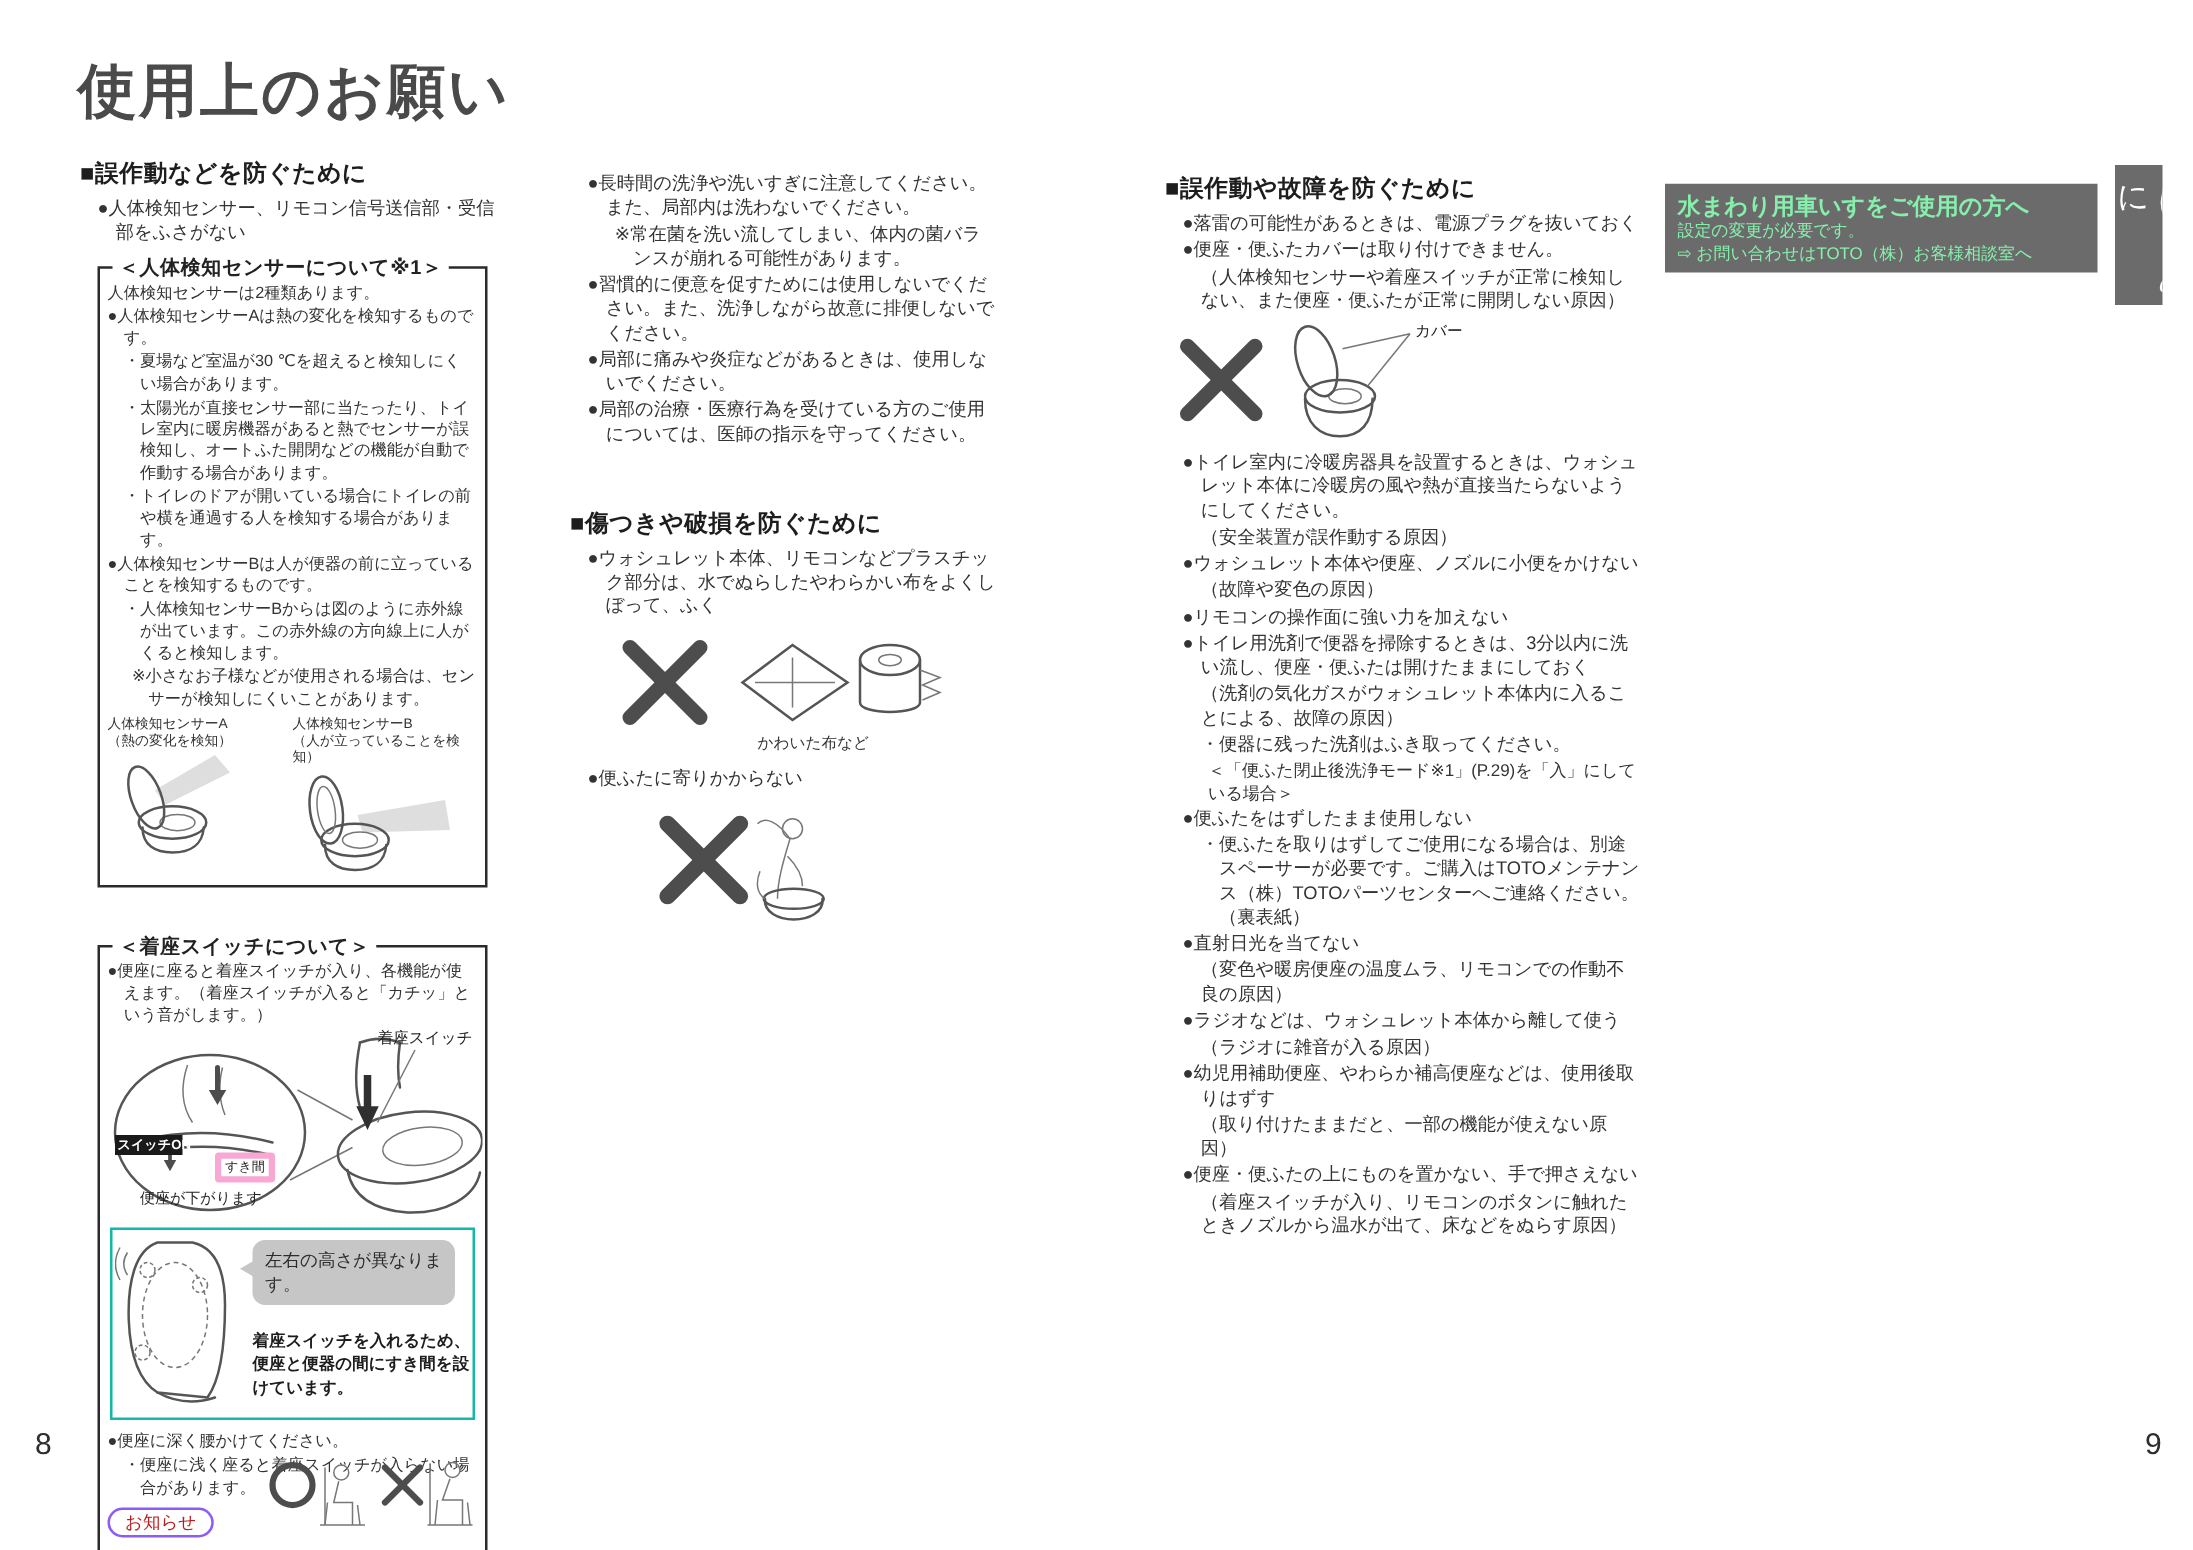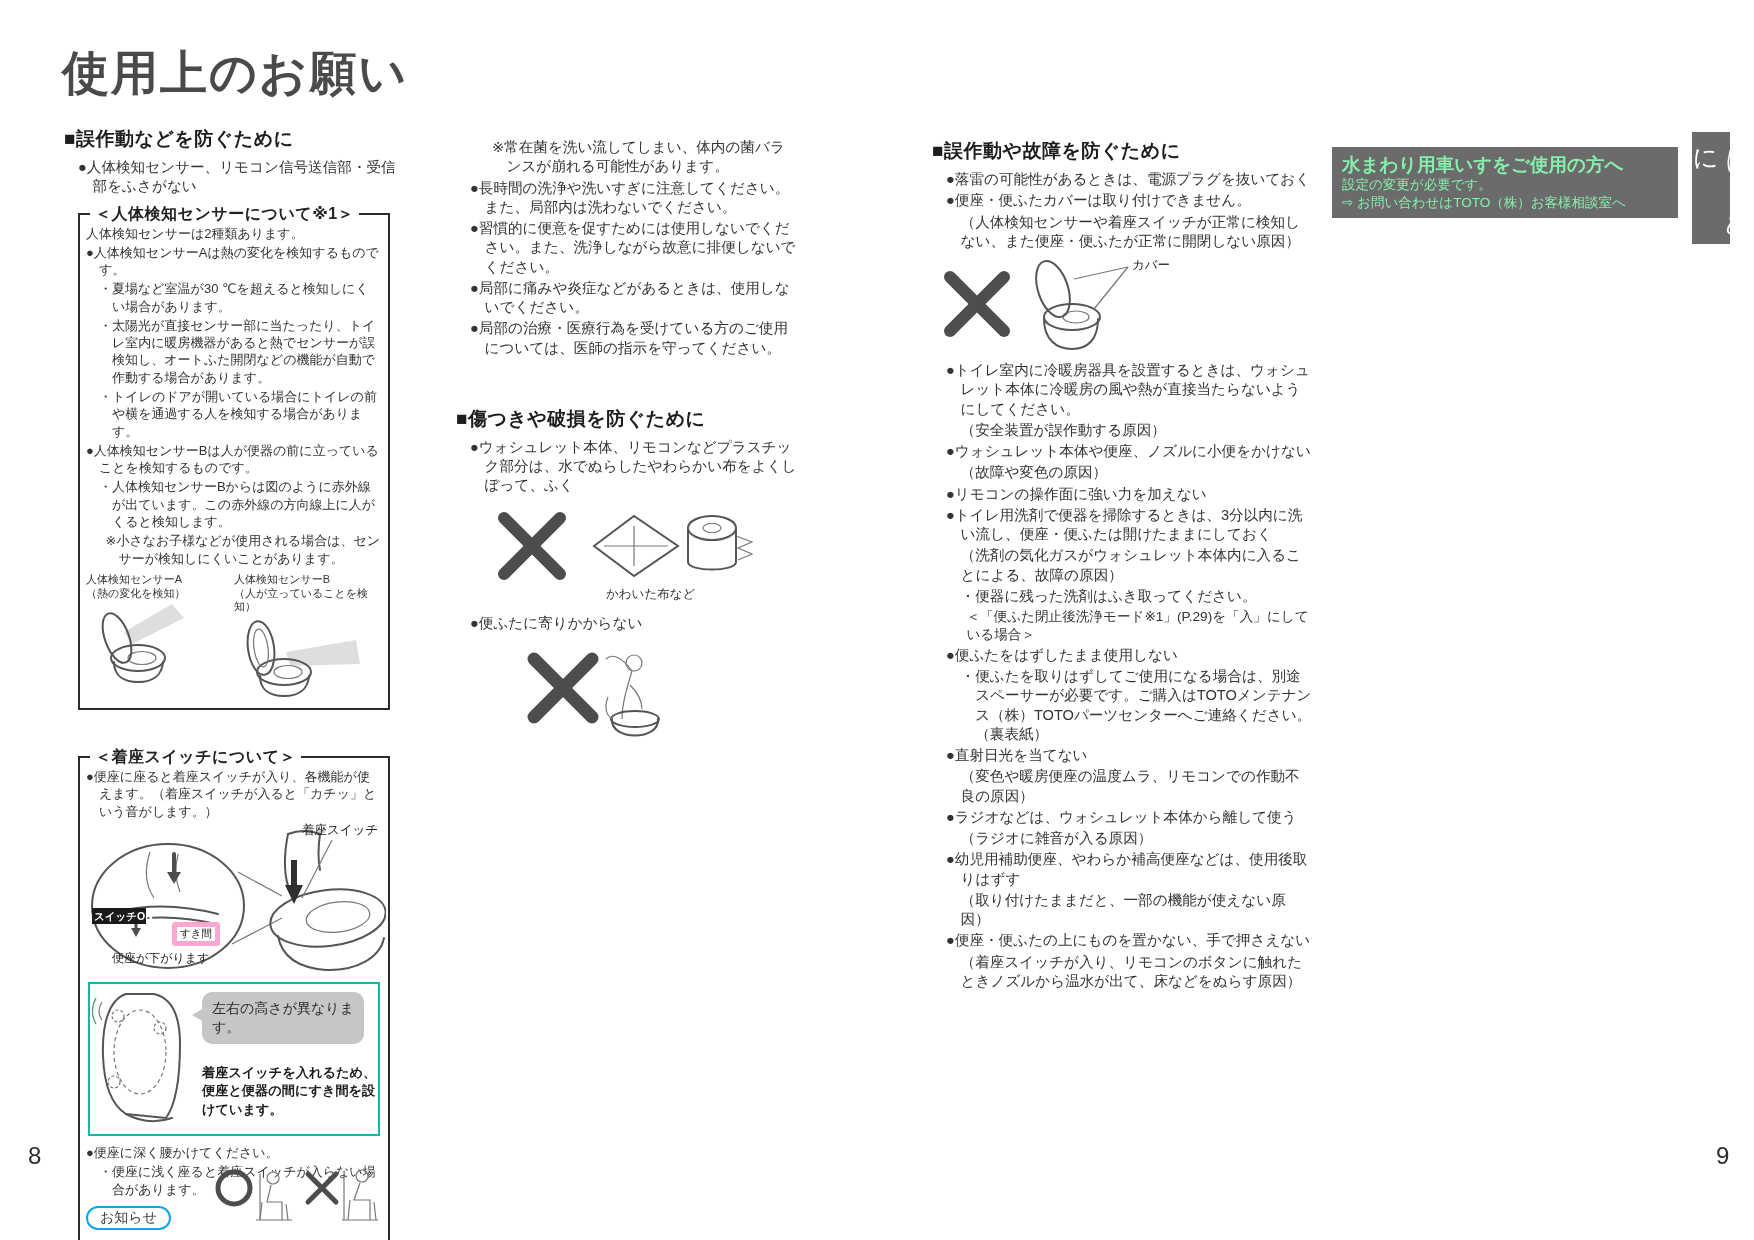--- a/index.html
+++ b/index.html
@@ -65,22 +65,22 @@
   .bubble:before {
     content:""; position:absolute; left:-10px; top:16px;
     border-top:7px solid transparent; border-bottom:7px solid transparent; border-right:12px solid #c6c6c6;
   }
   .inner-bold { position:absolute; left:112px; top:80px; width:186px; font-size:13.2px; font-weight:bold; line-height:1.4; color:#1d1d1d; }
 
   .seat-bottom { position:relative; margin-top:6px; }
   .okng-fig { position:absolute; right:0px; top:16px; }
   .oshirase-row { margin:8px 0 2px 0; }
   .oshirase {
-    display:inline-block; border:2px solid #0ea5e9; border-radius:13px;
-    padding:1px 12px; font-size:14px; color:#404040; background:#fff;
+    display:inline-block; border:2px solid #8b5cf6; border-radius:13px;
+    padding:1px 12px; font-size:14px; color:#b91c1c; background:#fff;
   }
   .pagenum { position:absolute; font-size:24px; color:#2e2e2e; }
   .pagenum.pn-left { left:28px; top:1142px; }
   .pagenum.pn-right { left:1716px; top:1142px; }
 
   
   .fig-wipe { height:112px; margin:4px 0 2px 0; }
   .fig-wipe .wipe-cap { position:absolute; left:108px; top:88px; font-size:12.5px; }
   .fig-lean { height:122px; margin-top:4px; }
   .mid-gap { height:46px; }
@@ -236,22 +236,22 @@
         <p class="oshirase-row"><span class="oshirase">お知らせ</span></p>
 
       </div>
     </div>
 
   </div>
 
   <div id="col2" class="col">
     <div class="sec-items">
 
-    <p class="p p-n">※常在菌を洗い流してしまい、体内の菌バランスが崩れる可能性があります。</p>
-        <p class="p p-b">●長時間の洗浄や洗いすぎに注意してください。また、局部内は洗わないでください。</p>
+    <p class="p p-b">●長時間の洗浄や洗いすぎに注意してください。また、局部内は洗わないでください。</p>
+        <p class="p p-n">※常在菌を洗い流してしまい、体内の菌バランスが崩れる可能性があります。</p>
         <p class="p p-b">●習慣的に便意を促すためには使用しないでください。また、洗浄しながら故意に排便しないでください。</p>
         <p class="p p-b">●局部に痛みや炎症などがあるときは、使用しないでください。</p>
         <p class="p p-b">●局部の治療・医療行為を受けている方のご使用については、医師の指示を守ってください。</p>
       </div>
 
     <div class="mid-gap"></div>
 
     <h2 class="sec-h">■傷つきや破損を防ぐために</h2>
     <div class="sec-items">
 

